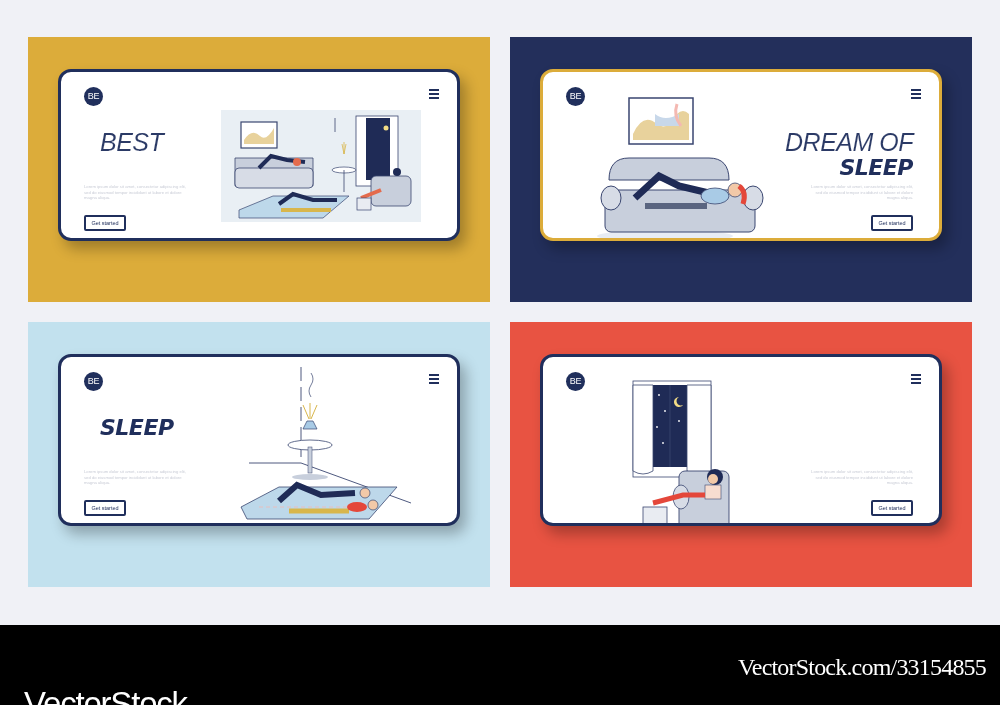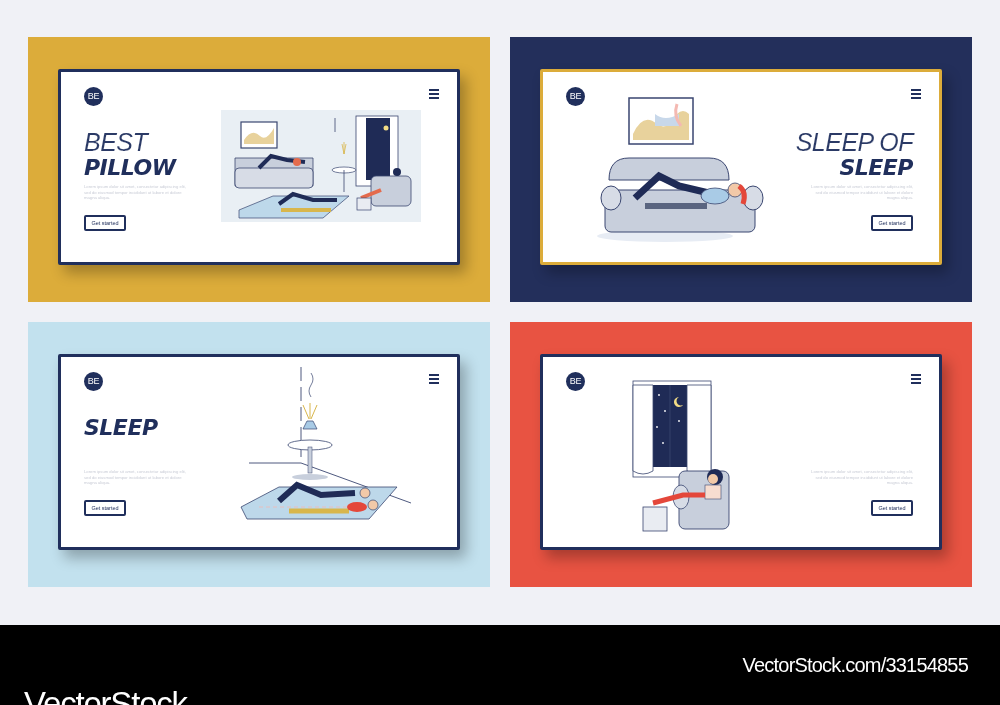--- a/index.html
+++ b/index.html
@@ -1,54 +1,53 @@
 <!DOCTYPE html>
 <html><head>
 <meta charset="utf-8">
 <style>
   *{box-sizing:border-box;margin:0;padding:0;}
   html,body{width:1000px;height:705px;overflow:hidden;background:#f0f1f6;font-family:"Liberation Sans",sans-serif;}
   .canvas{position:relative;width:1000px;height:705px;}
   .panel{position:absolute;width:462px;height:265px;}
-  .screen{position:absolute;left:30px;top:32px;width:402px;height:196px;background:#fff;border:3px solid #202f5c;border-radius:2px;box-shadow:6px 8px 14px rgba(0,0,0,0.28);overflow:hidden;}
+  .screen{position:absolute;left:30px;top:32px;width:402px;height:172px;background:#fff;border:3px solid #202f5c;border-radius:13px;box-shadow:6px 8px 14px rgba(0,0,0,0.28);overflow:hidden;}
   .screen.gold{border-color:#dcac3a;}
   .logo{position:absolute;top:15px;width:19px;height:19px;border-radius:50%;background:#202f5c;color:#fff;font-size:9px;line-height:19px;text-align:center;letter-spacing:-0.3px;}
   .menu{position:absolute;top:17px;width:10px;height:10px;}
   .menu span{display:block;height:2px;background:#202f5c;margin-bottom:2px;}
-  .headline{position:absolute;top:58px;width:170px;color:#202f5c;}
+  .headline{position:absolute;top:58px;width:170px;color:#202f5c;margin-left:16px;}
   .headline .thin{font-family:"Liberation Sans",sans-serif;font-weight:400;font-style:italic;font-size:25px;letter-spacing:-0.5px;line-height:25px;font-weight:100;color:#2b3a66;-webkit-text-stroke:0.1px #fff;}
   .headline .bold{font-family:"DejaVu Sans",sans-serif;font-weight:900;font-style:italic;font-size:22px;line-height:26px;letter-spacing:-0.5px;}
   .lorem{position:absolute;width:108px;font-size:4.2px;line-height:5.6px;color:#c9ccd6;}
   .cta{position:absolute;width:42px;height:16px;border:2px solid #202f5c;border-radius:2px;font-size:5.5px;line-height:12px;text-align:center;color:#202f5c;background:#fff;}
   .left .headline,.left .lorem,.left .cta,.left .logo{left:23px;}
   .right .headline{right:26px;text-align:right;}
   .right .lorem{right:26px;text-align:right;}
   .right .cta{right:26px;}
   .menu{right:18px;}
   .illus{position:absolute;}
   .footer{position:absolute;left:0;top:625px;width:1000px;height:80px;background:#000;color:#fff;}
   .footer .brand{position:absolute;left:24px;top:20px;font-size:33px;letter-spacing:-1.2px;font-family:"Liberation Sans",sans-serif;margin-top:40px;}
-  .footer .url{position:absolute;right:32px;top:29px;font-size:20px;letter-spacing:-0.8px;font-family:Liberation Sans, sans-serif;}
+  .footer .url{position:absolute;right:14px;top:29px;font-size:24px;letter-spacing:-0.8px;font-family:Liberation Serif, serif;}
 </style>
 </head>
 <body>
 
 <div class="canvas">
 
   <div class="panel left" style="left:28px;top:37px;background:#dcac3a;">
     <div class="screen">
       <div class="logo">BE</div>
       <div class="menu">
           <span></span>
           <span></span>
           <span></span>
         </div>
       <div class="headline">
         <div class="thin">BEST</div>
-        <div class="bold">PILLOW</div>
       </div>
       <div class="lorem" style="top:112px;">Lorem ipsum dolor sit amet, consectetur adipiscing elit, sed do eiusmod tempor incididunt ut labore et dolore magna aliqua.</div>
       <div class="cta" style="top:143px;">Get started</div>
       <svg class="illus" style="left:160px;top:38px;" width="200" height="112" viewBox="0 0 200 112">
         <rect x="0" y="0" width="200" height="112" fill="#e9eff4"></rect>
         <rect x="20" y="12" width="36" height="26" fill="#fff" stroke="#3a4670" stroke-width="1.2"></rect>
         <path d="M23 30 q8 -12 16 -4 q6 6 14 -8 v16 h-30z" fill="#e8d29c"></path>
         <line x1="114" y1="8" x2="114" y2="22" stroke="#3a4670" stroke-width="0.8"></line>
         <rect x="135" y="6" width="42" height="70" fill="#fff" stroke="#3a4670" stroke-width="0.8"></rect>
         <rect x="145" y="8" width="24" height="62" fill="#1f2b56"></rect>
@@ -73,21 +72,21 @@
 
   <div class="panel right" style="left:510px;top:37px;background:#232f5b;">
     <div class="screen gold">
       <div class="logo" style="left:23px;">BE</div>
       <div class="menu">
           <span></span>
           <span></span>
           <span></span>
         </div>
       <div class="headline">
-        <div class="thin">SLEEP OF</div>
+        <div class="thin">DREAM OF</div>
         <div class="bold">SLEEP</div>
       </div>
       <div class="lorem" style="top:112px;">Lorem ipsum dolor sit amet, consectetur adipiscing elit, sed do eiusmod tempor incididunt ut labore et dolore magna aliqua.</div>
       <div class="cta" style="top:143px;">Get started</div>
       <svg class="illus" style="left:52px;top:22px;" width="175" height="150" viewBox="0 0 175 150">
         <rect x="34" y="4" width="64" height="46" fill="#fff" stroke="#3a4670" stroke-width="1.5"></rect>
         <path d="M38 40 q10 -22 24 -10 q10 8 20 -10 q6 -6 12 0 v26 h-56z" fill="#e8d29c"></path>
         <path d="M60 20 q10 8 24 0 v12 h-24z" fill="#c8d8ea"></path>
         <path d="M82 10 q-4 12 4 22" stroke="#f4b9b2" stroke-width="3" fill="none"></path>
         <ellipse cx="70" cy="142" rx="68" ry="6" fill="#e7ecf4"></ellipse>

